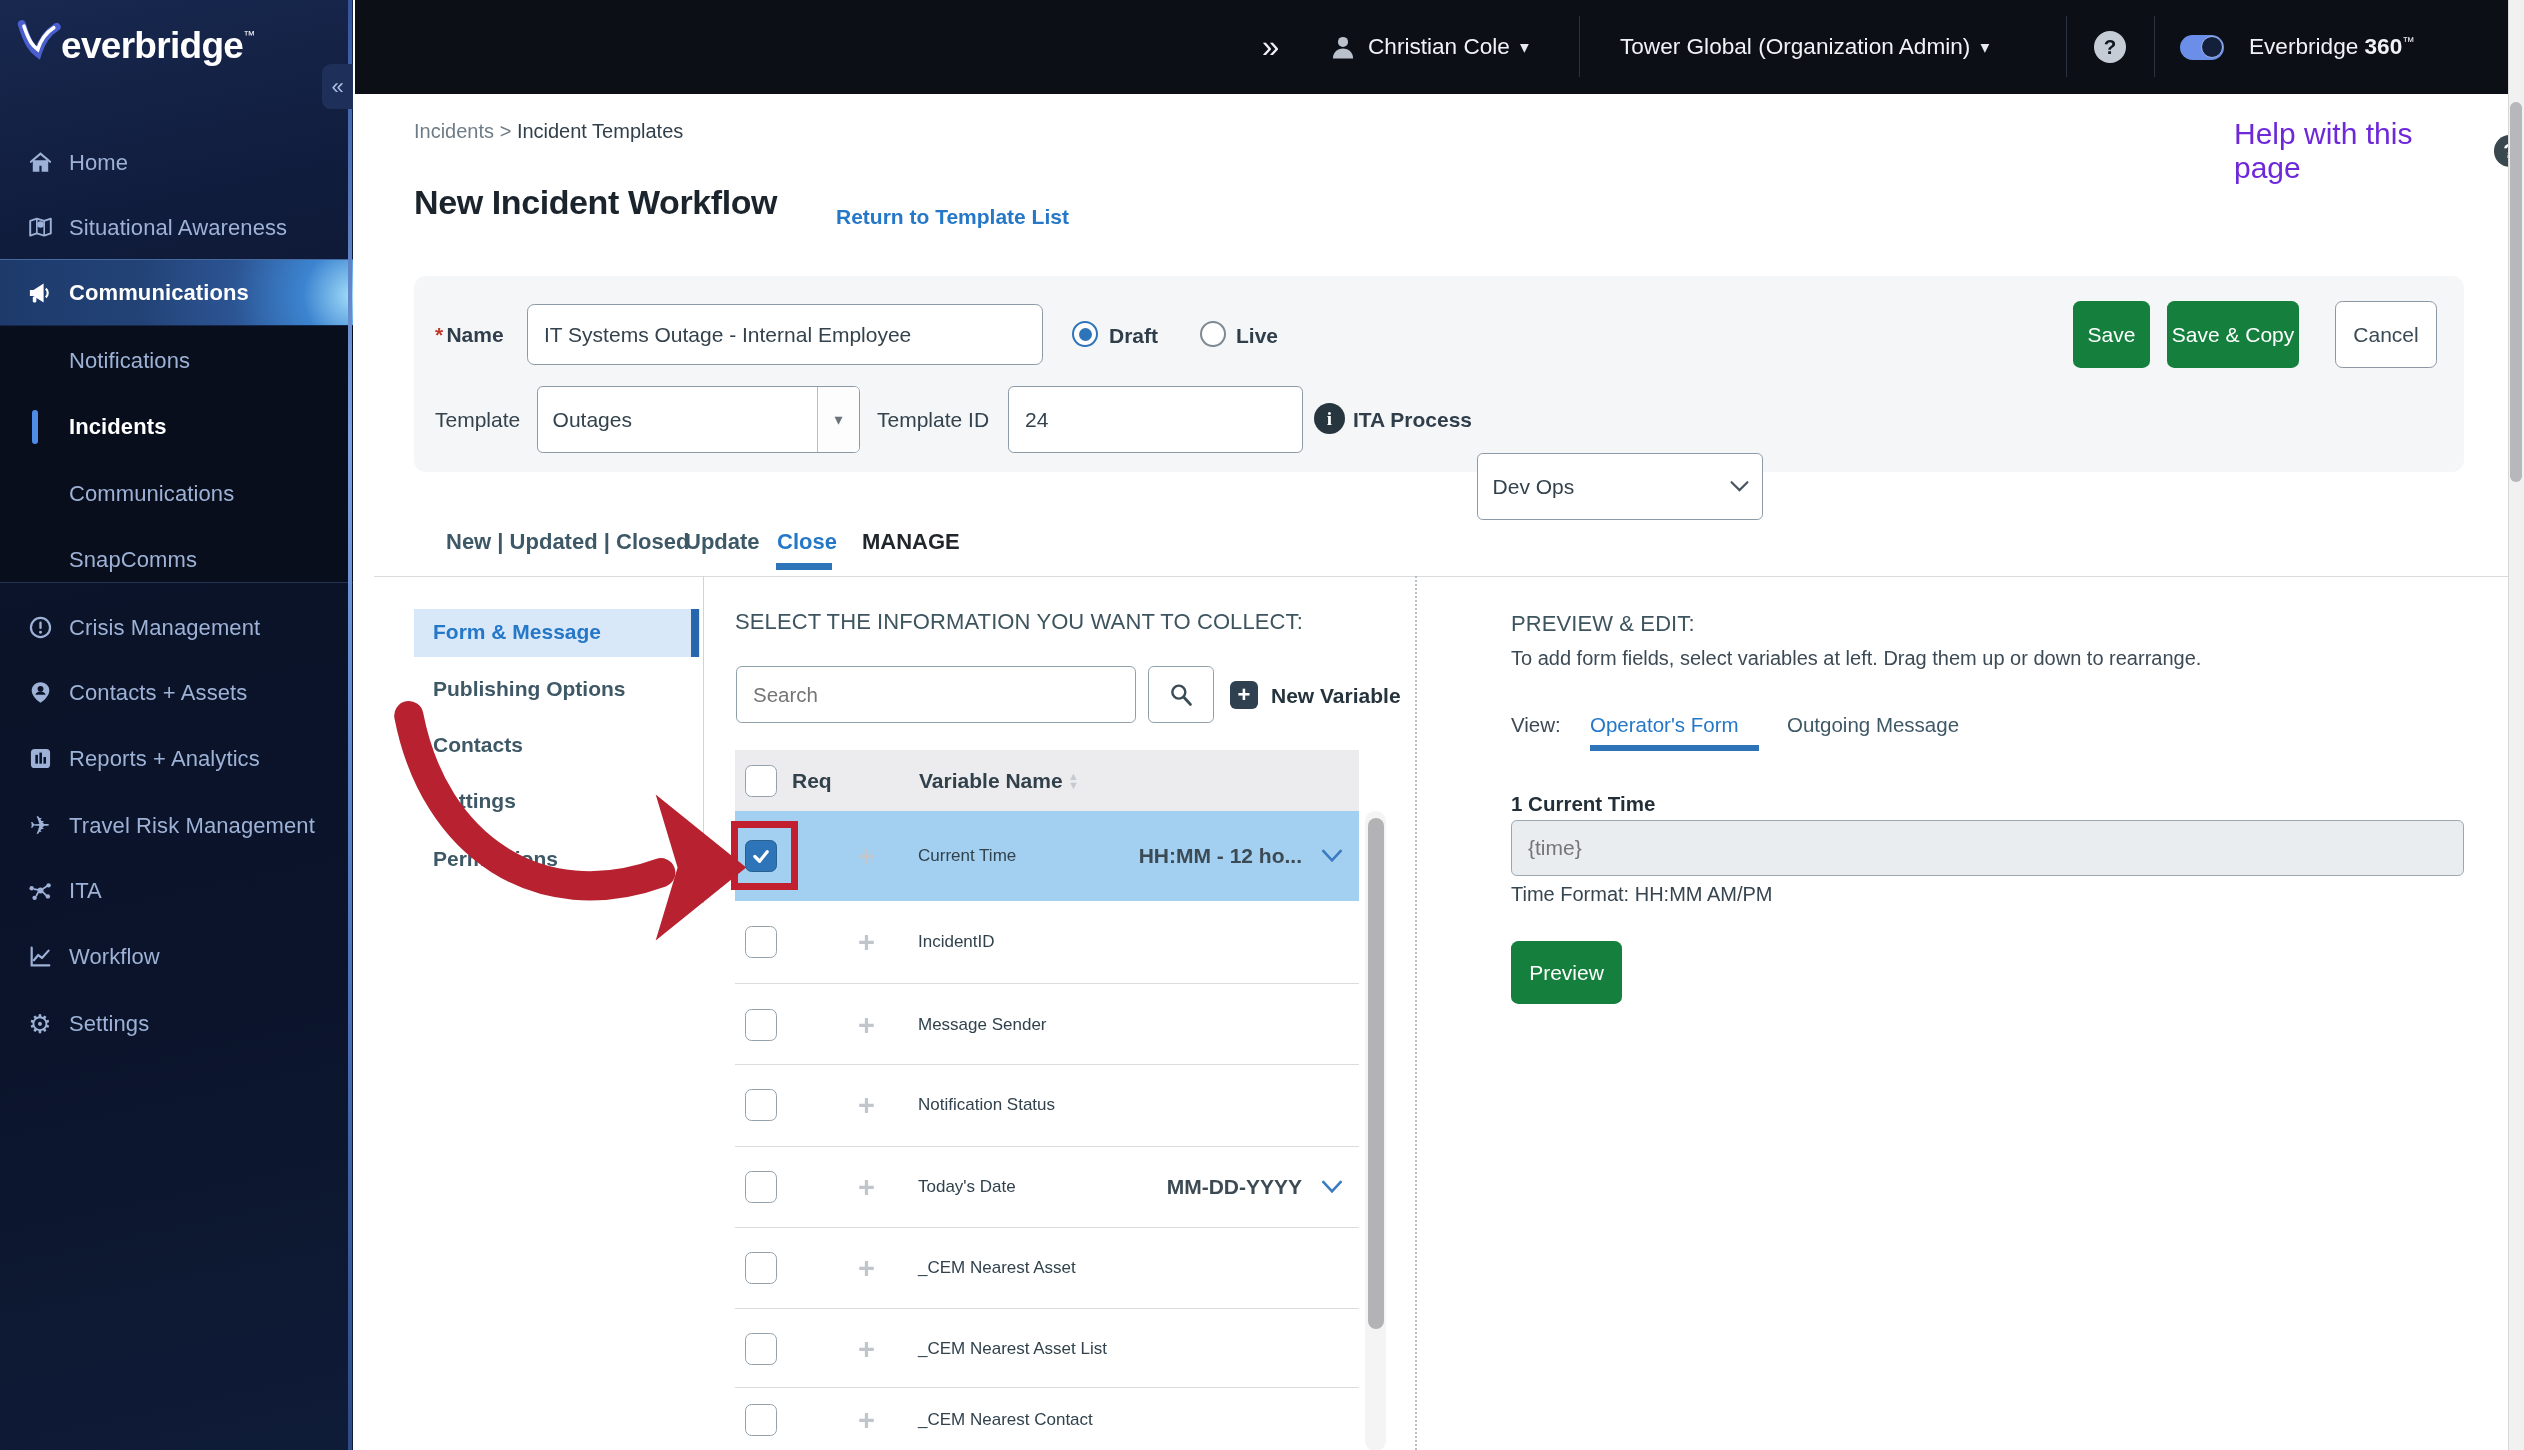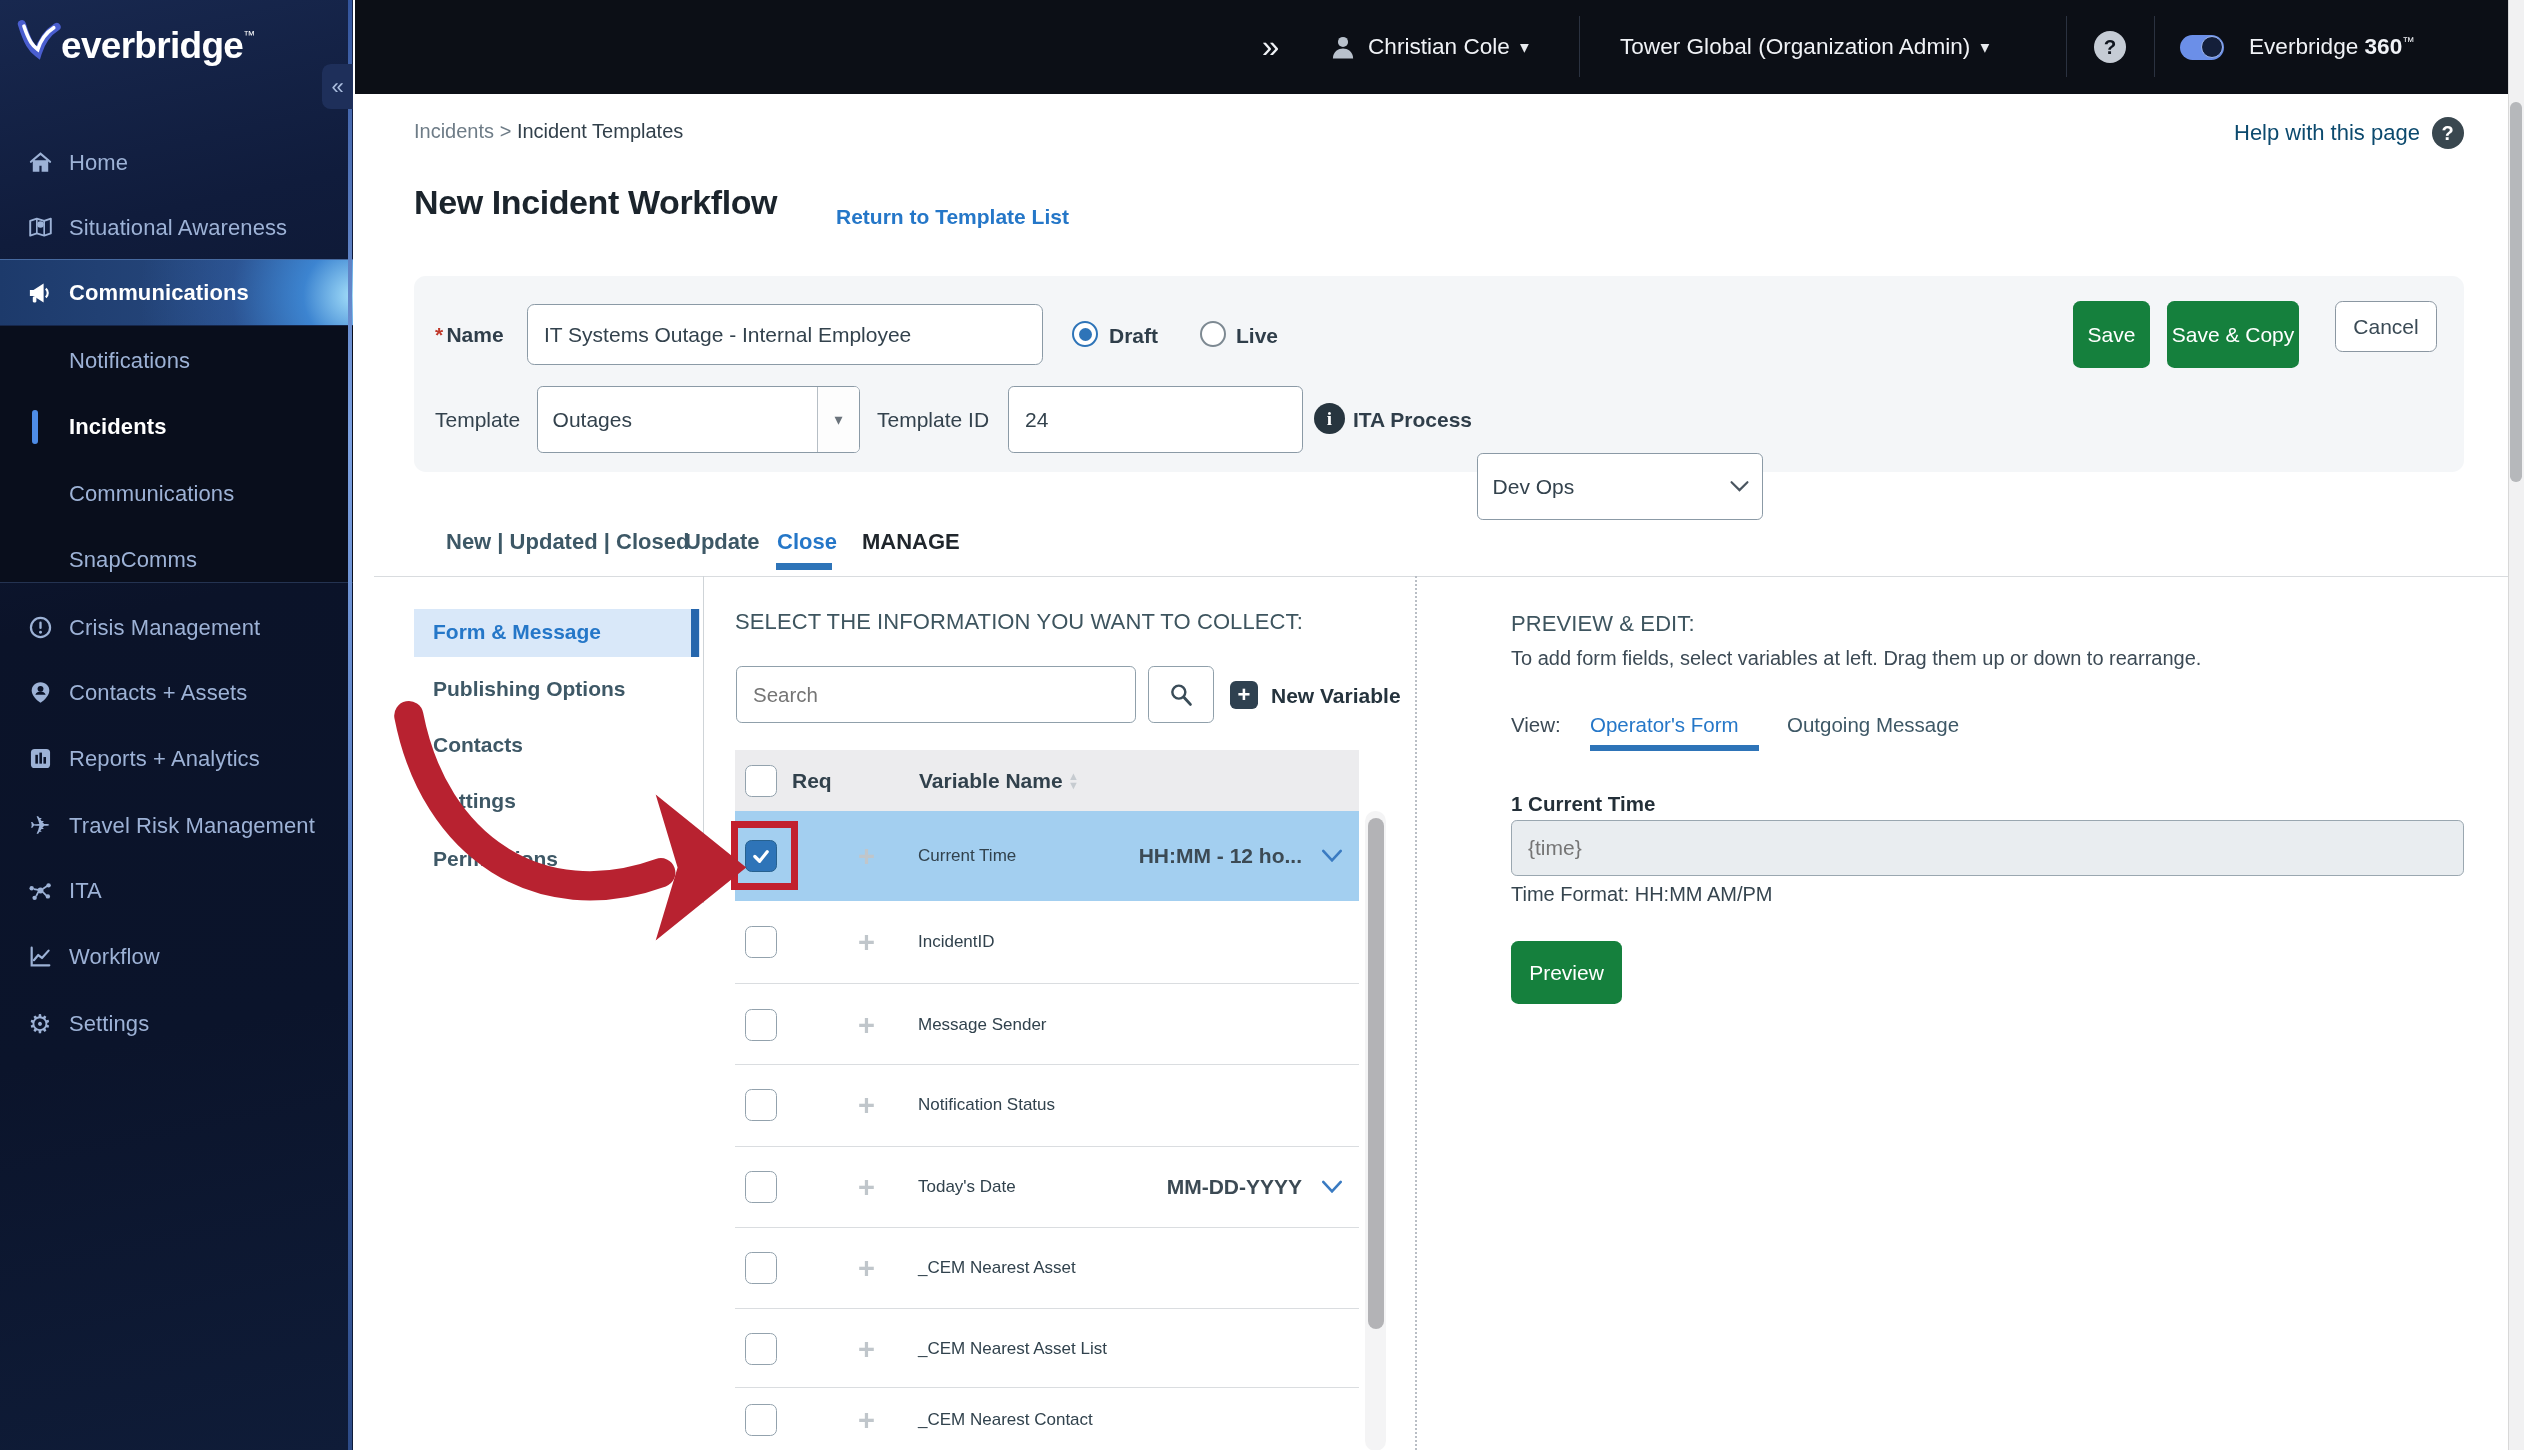--- a/index.html
+++ b/index.html
@@ -230,21 +230,21 @@
   <span class="lbl">Settings</span>
 </div>
 
 <div class="abs" style="left:414px;top:120px;font-size:20px;color:#6e7c87">
   <span class="link" style="font-weight:400;color:#6e7c87">Incidents</span>
   <span>&gt;</span>
   <span style="color:#32404b">Incident Templates</span>
 </div>
 
 <div class="abs" style="left:2234px;top:117px;display:flex;align-items:center;gap:11.7px">
-  <span style="font-size:22px;color:#0c4a6e">Help with this page</span>
+  <span style="font-size:30px;color:#6d28d9">Help with this page</span>
   <span style="width:32px;height:32px;border-radius:50%;background:#39474f;color:#fff;display:flex;align-items:center;justify-content:center;font-weight:700;font-size:20px">?</span>
 </div>
 
 <div class="abs" style="left:414px;top:183px;font-size:34px;font-weight:600;color:#1b242c;letter-spacing:-0.4px">New Incident Workflow</div>
 <div class="abs link" style="left:836px;top:205px;font-size:21px">Return to Template List</div>
 
 <div class="abs" style="left:414px;top:276px;width:2050px;height:196px;background:#f4f6f8;border-radius:11.7px"></div>
 
 <div class="abs" style="left:435px;top:323px">
   <span style="color:#c0392b;font-size:21px;font-weight:700">*</span>
@@ -254,21 +254,21 @@
 
 <div class="abs radio on" style="left:1072px;top:321px">
     <i></i>
   </div>
 <div class="abs flabel" style="left:1109px;top:324px">Draft</div>
 <div class="abs radio off" style="left:1200px;top:321px"></div>
 <div class="abs flabel" style="left:1236px;top:324px">Live</div>
 
 <div class="abs btn primary" style="left:2073px;top:301px;width:77px;height:67px">Save</div>
 <div class="abs btn primary" style="left:2167px;top:301px;width:132px;height:67px">Save &amp; Copy</div>
-<div class="abs btn ghost" style="left:2335px;top:301px;width:102px;height:51px">Cancel</div>
+<div class="abs btn ghost" style="left:2335px;top:301px;width:102px;height:67px">Cancel</div>
 
 <div class="abs flabel" style="left:435px;top:408px;font-weight:400;color:#33424d">Template</div>
 <div class="abs combo" style="left:537px;top:386px;width:323px;height:67px">
   <span>Outages</span>
   <span style="position:absolute;right:0;top:0;width:41px;height:100%;border-left:1.5px solid #b6bec5;display:flex;align-items:center;justify-content:center;color:#6a737b;font-size:16px;background:#fdfdfd;border-radius:0 4.4px 4.4px 0">▾</span>
 </div>
 <div class="abs flabel" style="left:877px;top:408px;font-weight:400;color:#33424d">Template ID</div>
 <input class="abs inp" style="left: 1008px; top: 386px; width: 295px; height: 67px; border-radius: 5.8px;" value="24">
 <div class="abs" style="left:1314px;top:403px;width:31px;height:31px;border-radius:50%;background:#27353f;color:#fff;display:flex;align-items:center;justify-content:center;font-weight:700;font-size:19px;font-family:'Liberation Serif',serif">i</div>
 <div class="abs flabel" style="left:1353px;top:408px">ITA Process</div>

